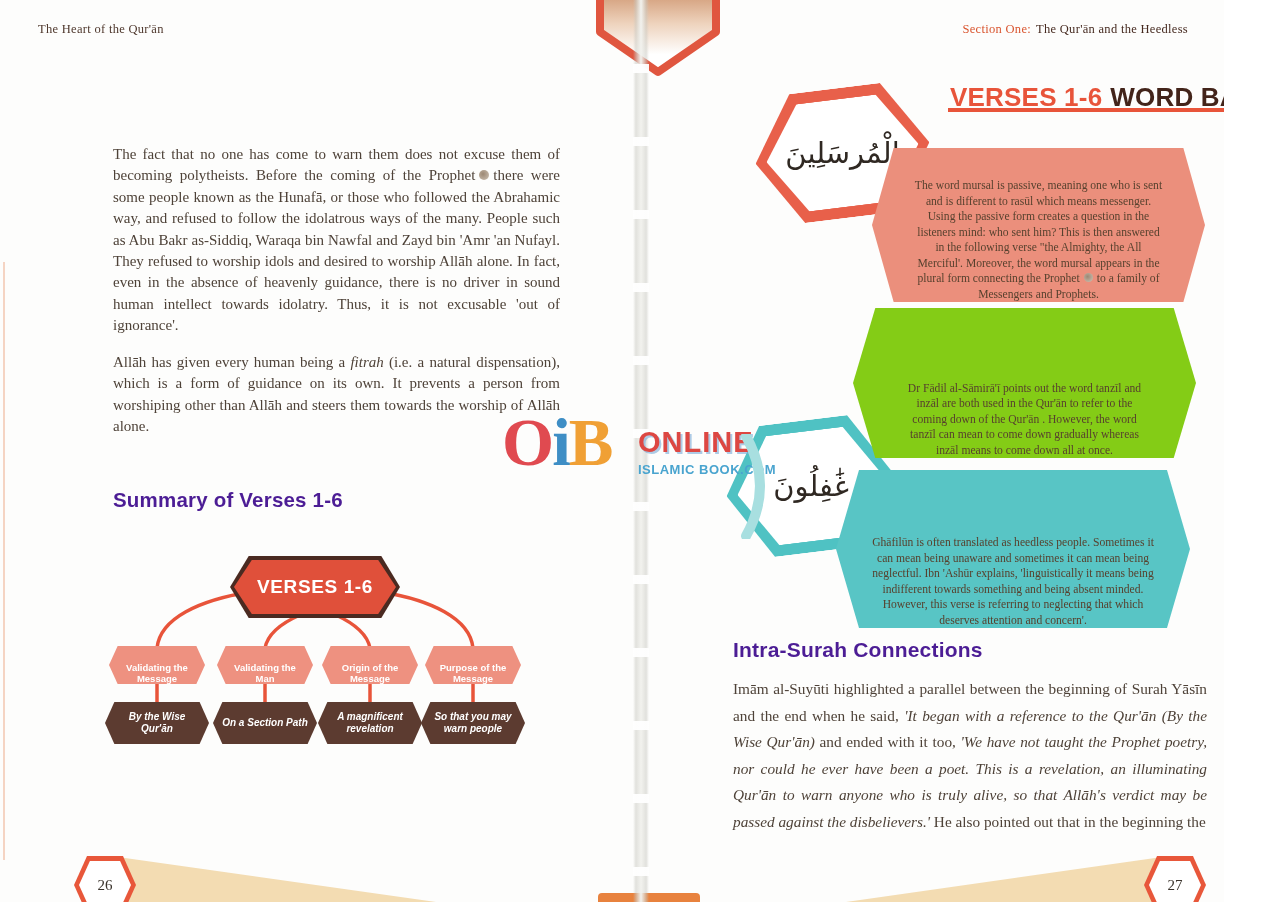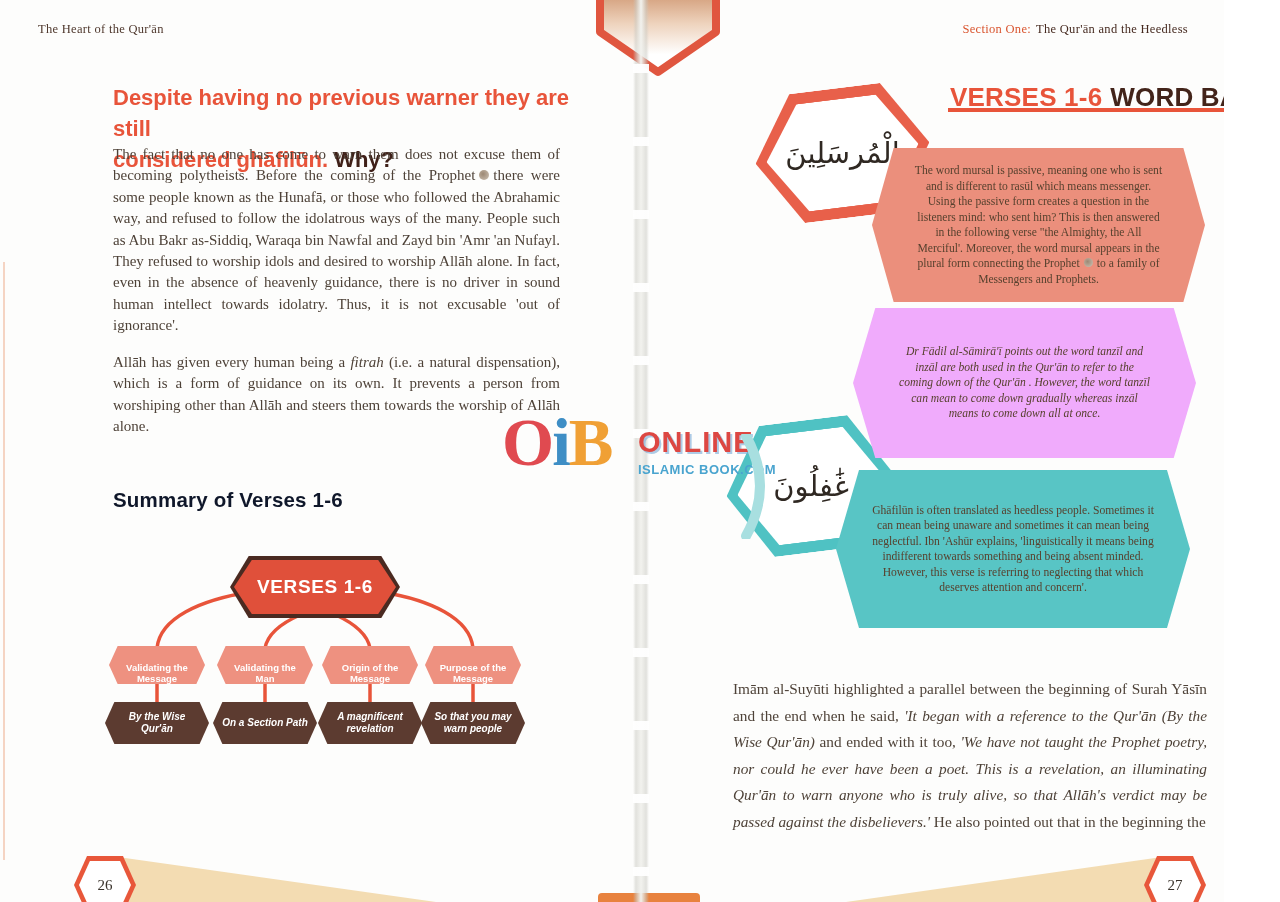--- a/index.html
+++ b/index.html
@@ -25,21 +25,21 @@
   #para1 { left:113px; top:144px; width:447px; }
   #para2 { left:113px; top:352px; width:447px; }
   .pbuh {
     display:inline-block; width:10px; height:10px; border-radius:50%;
     background:radial-gradient(circle at 40% 40%, #9c8874, #cfc4b6);
     margin:0 4px; vertical-align:baseline;
   }
   .pbuh.small { width:9px; height:9px; }
   .sub-heading {
     position:absolute; font-family:"Liberation Sans", sans-serif; font-weight:700;
-    font-size:20.5px; color:#0f172a; letter-spacing:.2px;
+    font-size:20.5px; color:#4c1d95; letter-spacing:.2px;
   }
   #summary-heading { left:113px; top:488px; }
   
   #diagram-connectors { position:absolute; left:0; top:0; z-index:1; }
   #root-hex { position:absolute; left:230px; top:556px; width:170px; height:62px; z-index:2; }
   #root-hex .outer { position:absolute; inset:0; background:#4a2a21; clip-path:polygon(11% 0,89% 0,100% 50%,89% 100%,11% 100%,0 50%); }
   #root-hex .inner { position:absolute; inset:4px; background:#e0503a; clip-path:polygon(11% 0,89% 0,100% 50%,89% 100%,11% 100%,0 50%); }
   #root-hex .label {
     position:absolute; inset:0; display:flex; align-items:center; justify-content:center;
     color:#fff; font:700 19px "Liberation Sans", sans-serif; letter-spacing:.6px;
@@ -89,27 +89,27 @@
   }
   .wb-hex .hole {
     position:absolute; inset:11px; background:#fff;
     clip-path:polygon(24% 0,76% 0,100% 50%,76% 100%,24% 100%,0 50%);
   }
   .wb-hex .word {
     position:absolute; inset:0; display:flex; align-items:center; justify-content:center;
     font-family:"DejaVu Sans", sans-serif; font-size:29px; color:#2f2822; direction:rtl;
   }
   .wb-box {
-    position:absolute; z-index:6; display:flex; align-items:center;
+    position:absolute; z-index:6; display:flex; align-items:flex-end;
     clip-path:polygon(0 50%,6.5% 0,93.5% 0,100% 50%,93.5% 100%,6.5% 100%);
   }
   .wb-box p { width:100%; text-align:center; font-size:11.6px; line-height:15.5px; color:#57412e; }
   #wb-box-1 { left:872px; top:148px; width:333px; height:154px; background:#eb8f7c; }
   #wb-box-1 p { padding:0 42px; }
-  #wb-box-2 { left:853px; top:308px; width:343px; height:150px; background:#f0abfc;font-style:italic; }
+  #wb-box-2 { left:853px; top:308px; width:343px; height:150px; background:#84cc16; }
   #wb-box-2 p { padding:0 46px; }
   #wb-box-3 { left:836px; top:470px; width:354px; height:158px; background:#58c5c5; }
   #wb-box-3 p { padding:0 32px; }
   
   #connections-heading { left:733px; top:638px; font-size:21px; }
   #connections-para { left:733px; top:676px; width:474px; font-size:15.3px; line-height:26.5px; }
   
   #watermark { position:absolute; left:502px; top:410px; z-index:40; width:300px; height:130px; }
   #wm-oib { position:absolute; left:0; top:0; font-family:"Liberation Serif", serif; font-weight:700; font-size:67px; line-height:64px; letter-spacing:-2px; }
   #wm-oib .o { color:#e04a50; }
@@ -143,24 +143,20 @@
   <div id="right-edge-line"></div>
   <div id="bottom-ornament"></div>
 
   <svg id="corner-wedges" width="1280" height="902">
     <polygon points="118,857 436,902 118,902" fill="#f3dcb2"></polygon>
     <polygon points="1162,857 846,902 1162,902" fill="#f3dcb2"></polygon>
   </svg>
 
   <div id="header-left" class="running-header">The Heart of the Qur'ān</div>
 
-  <div id="main-heading">
-    <span>Despite having no previous warner they are still</span><br>
-    <span>considered ghāfilūn.</span><span class="dark">Why?</span>
-  </div>
 
   <p id="para1" class="body-para">
     <span>The fact that no one has come to warn them does not excuse them of becoming polytheists. Before the coming of the Prophet</span><span class="pbuh"></span><span>there were some people known as the Hunafā, or those who followed the Abrahamic way, and refused to follow the idolatrous ways of the many. People such as Abu Bakr as-Siddiq, Waraqa bin Nawfal and Zayd bin 'Amr 'an Nufayl. They refused to worship idols and desired to worship Allāh alone. In fact, even in the absence of heavenly guidance, there is no driver in sound human intellect towards idolatry. Thus, it is not excusable 'out of ignorance'.</span>
   </p>
 
   <p id="para2" class="body-para">
     <span>Allāh has given every human being a </span><i>fitrah</i><span> (i.e. a natural dispensation), which is a form of guidance on its own. It prevents a person from worshiping other than Allāh and steers them towards the worship of Allāh alone.</span>
   </p>
 
   <div id="summary-heading" class="sub-heading">Summary of Verses 1-6</div>
@@ -257,20 +253,21 @@
       <span>The word mursal is passive, meaning one who is sent and is different to rasūl which means messenger. Using the passive form creates a question in the listeners mind: who sent him? This is then answered in the following verse "the Almighty, the All Merciful'. Moreover, the word mursal appears in the plural form connecting the Prophet</span><span class="pbuh small"></span><span>to a family of Messengers and Prophets.</span>
     </p>
   </div>
   <div id="wb-box-2" class="wb-box">
     <p>Dr Fādil al-Sāmirā'ī points out the word tanzīl and inzāl are both used in the Qur'ān  to refer to the coming down of the Qur'ān . However, the word tanzīl can mean to come down gradually whereas inzāl means to come down all at once.</p>
   </div>
   <div id="wb-box-3" class="wb-box">
     <p>Ghāfilūn is often translated as heedless people. Sometimes it can mean being unaware and sometimes it can mean being neglectful. Ibn 'Ashūr explains, 'linguistically it means being indifferent towards something and being absent minded. However, this verse is referring to neglecting that which deserves attention and concern'.</p>
   </div>
 
+  <div id="connections-heading" class="sub-heading">Intra-Surah Connections</div>
   <p id="connections-para" class="body-para">
     <span>Imām al-Suyūti highlighted a parallel between the beginning of Surah Yāsīn and the end when he said, </span><i>'It began with a reference to the Qur'ān (By the Wise Qur'ān)</i><span> and ended with it too, </span><i>'We have not taught the Prophet poetry, nor could he ever have been a poet. This is a revelation, an illuminating Qur'ān to warn anyone who is truly alive, so that Allāh's verdict may be passed against the disbelievers.'</i><span> He also pointed out that in the beginning the</span>
   </p>
 
   <div id="pagenum-right" class="pagenum">
     <div class="outer"></div>
     <div class="innerw"></div>
     <div class="num">27</div>
   </div>
 

